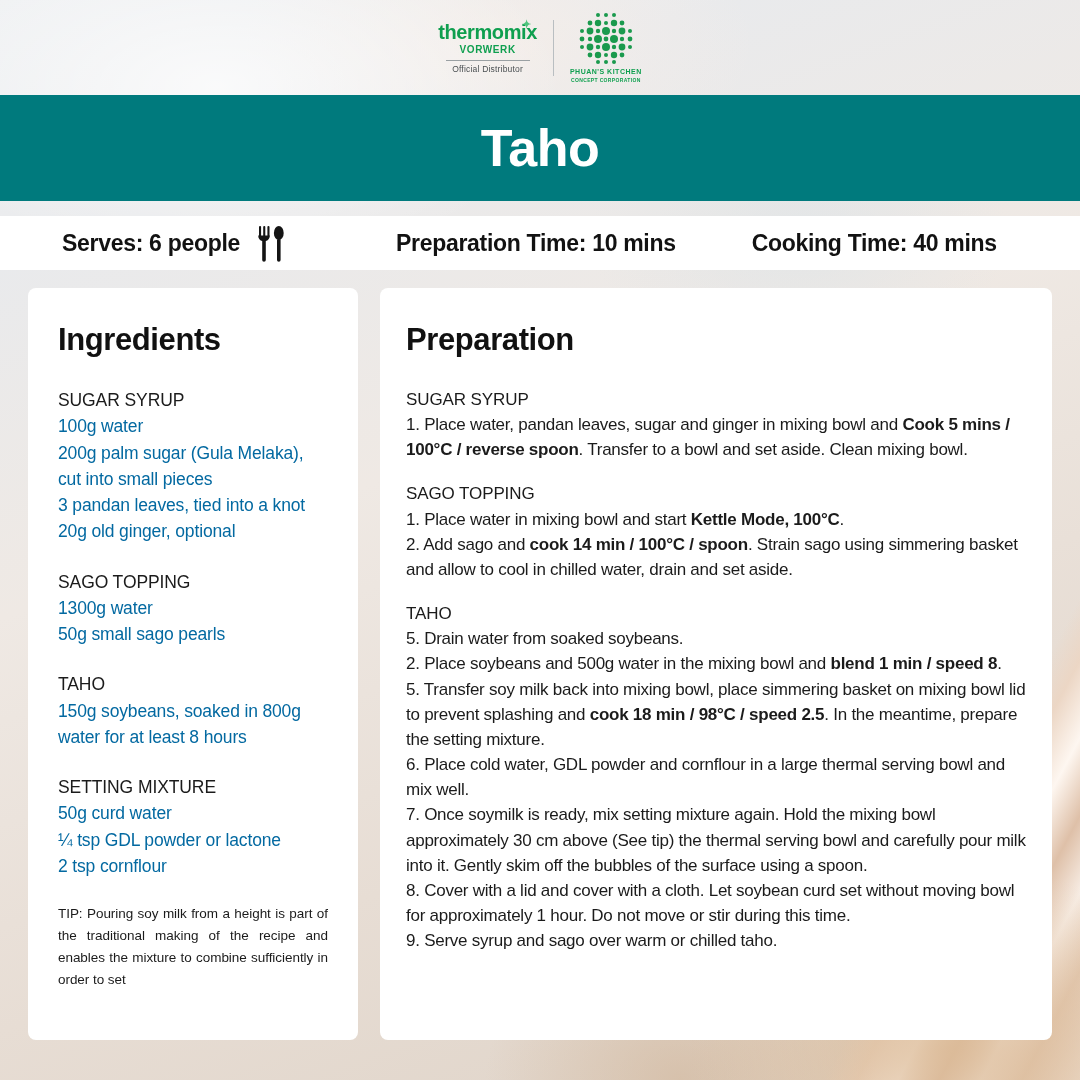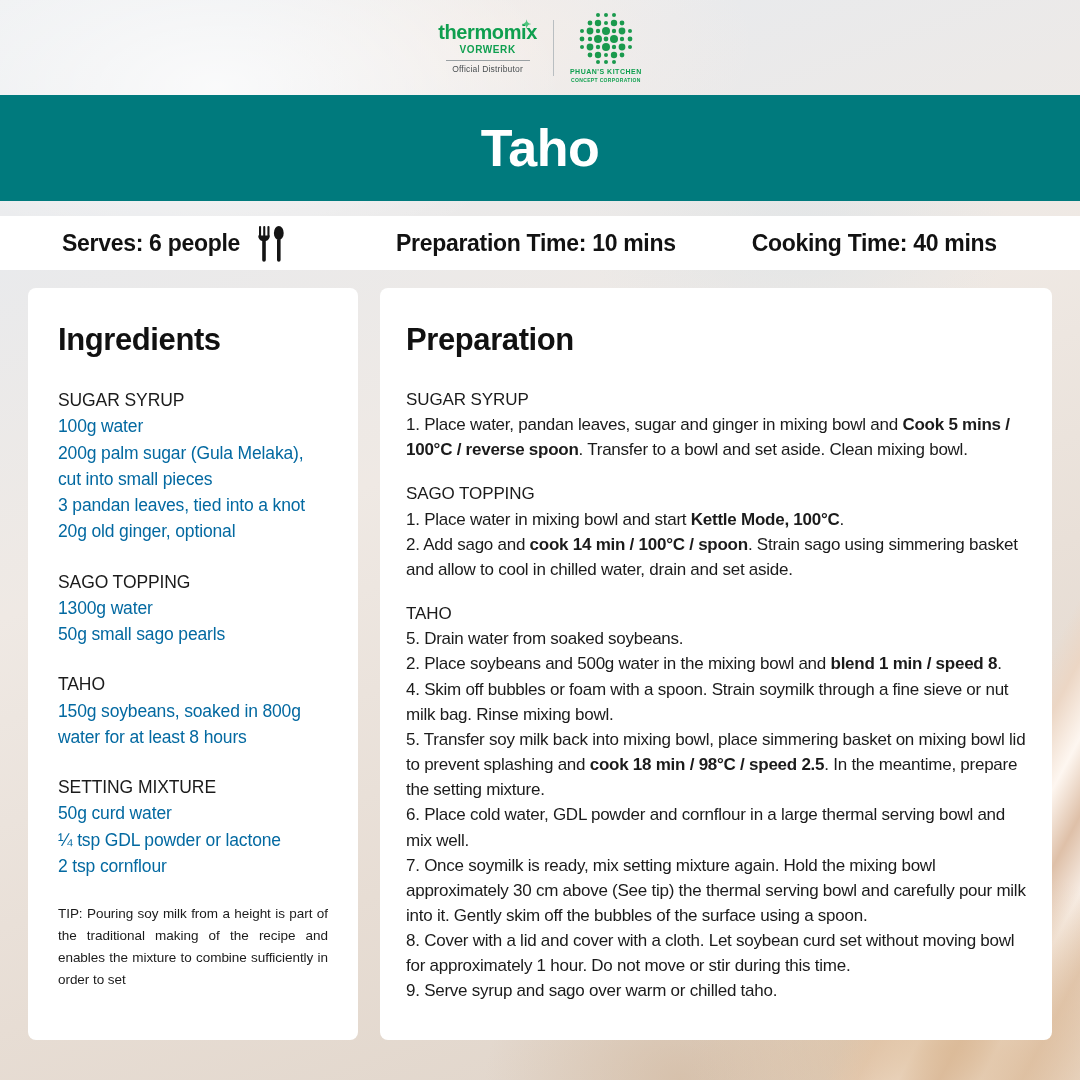--- a/index.html
+++ b/index.html
@@ -362,21 +362,20 @@
         </div>
         <div class="prep-group">
           <div class="prep-head">SAGO TOPPING</div>
           <div class="prep-step">1. Place water in mixing bowl and start <b>Kettle Mode, 100°C</b>.</div>
           <div class="prep-step">2. Add sago and <b>cook 14 min / 100°C / spoon</b>. Strain sago using simmering basket and allow to cool in chilled water, drain and set aside.</div>
         </div>
         <div class="prep-group">
           <div class="prep-head">TAHO</div>
           <div class="prep-step">5. Drain water from soaked soybeans.</div>
           <div class="prep-step">2. Place soybeans and 500g water in the mixing bowl and <b>blend 1 min / speed 8</b>.</div>
-          <div class="prep-step">4. Skim off bubbles or foam with a spoon. Strain soymilk through a fine sieve or nut milk bag. Rinse mixing bowl.</div>
           <div class="prep-step">5. Transfer soy milk back into mixing bowl, place simmering basket on mixing bowl lid to prevent splashing and <b>cook 18 min / 98°C / speed 2.5</b>. In the meantime, prepare the setting mixture.</div>
           <div class="prep-step">6. Place cold water, GDL powder and cornflour in a large thermal serving bowl and mix well.</div>
           <div class="prep-step">7. Once soymilk is ready, mix setting mixture again. Hold the mixing bowl approximately 30 cm above (See tip) the thermal serving bowl and carefully pour milk into it. Gently skim off the bubbles of the surface using a spoon.</div>
           <div class="prep-step">8. Cover with a lid and cover with a cloth. Let soybean curd set without moving bowl for approximately 1 hour. Do not move or stir during this time.</div>
           <div class="prep-step">9. Serve syrup and sago over warm or chilled taho.</div>
         </div>
       </div>
   </section>
 
 </div>

